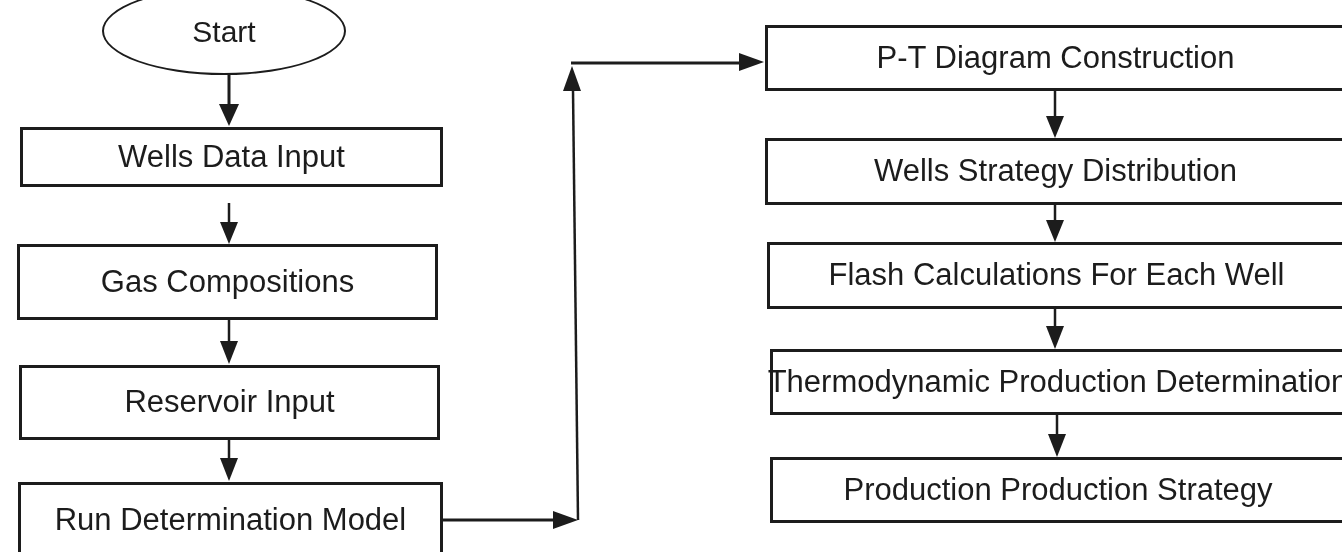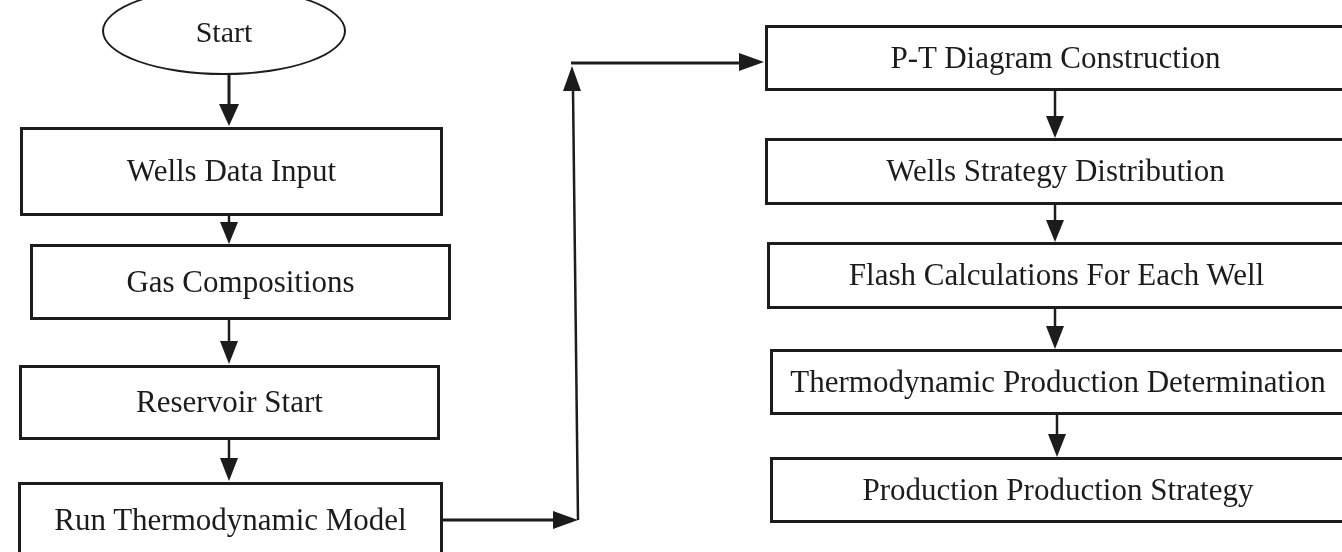--- a/index.html
+++ b/index.html
@@ -6,21 +6,21 @@
     --stroke:#1c1c1c;
     --text:#1c1c1c;
     --bg:#ffffff;
   }
   html,body{margin:0;padding:0;background:var(--bg);}
   .canvas{
     position:relative;
     width:1342px;height:552px;
     overflow:hidden;
     background:var(--bg);
-    font-family:Liberation Serif, serif;
+    font-family:Liberation Sans, sans-serif;
     color:var(--text);
   }
   .connectors{
     position:absolute;left:0;top:0;width:1342px;height:552px;
   }
   .connectors line{stroke:var(--stroke);}
   .connectors polygon{fill:var(--stroke);stroke:none;}
   .node{
     position:absolute;
     box-sizing:border-box;
@@ -93,34 +93,34 @@
     <g>
       <line x1="1057" y1="415" x2="1057" y2="438" stroke-width="2.5"></line>
       <polygon points="1057,457 1048,434 1066,434"></polygon>
     </g>
   </svg>
 
   <div class="node ellipse" style="left:102px;top:-13px;width:244px;height:88px;">
     <span>Start</span>
   </div>
 
-  <div class="node" style="left:20px;top:127px;width:423px;height:89px;">
+  <div class="node" style="left:20px;top:127px;width:423px;height:60px;">
     <span>Wells Data Input</span>
   </div>
 
-  <div class="node" style="left:30px;top:244px;width:421px;height:76px;">
+  <div class="node" style="left:17px;top:244px;width:421px;height:76px;">
     <span>Gas Compositions</span>
   </div>
 
   <div class="node" style="left:19px;top:365px;width:421px;height:75px;">
-    <span>Reservoir Start</span>
+    <span>Reservoir Input</span>
   </div>
 
   <div class="node" style="left:18px;top:482px;width:425px;height:76px;">
-    <span>Run Thermodynamic Model</span>
+    <span>Run Determination Model</span>
   </div>
 
   <div class="node" style="left:765px;top:25px;width:581px;height:66px;">
     <span>P-T Diagram Construction</span>
   </div>
 
   <div class="node" style="left:765px;top:138px;width:581px;height:67px;">
     <span>Wells Strategy Distribution</span>
   </div>
 

